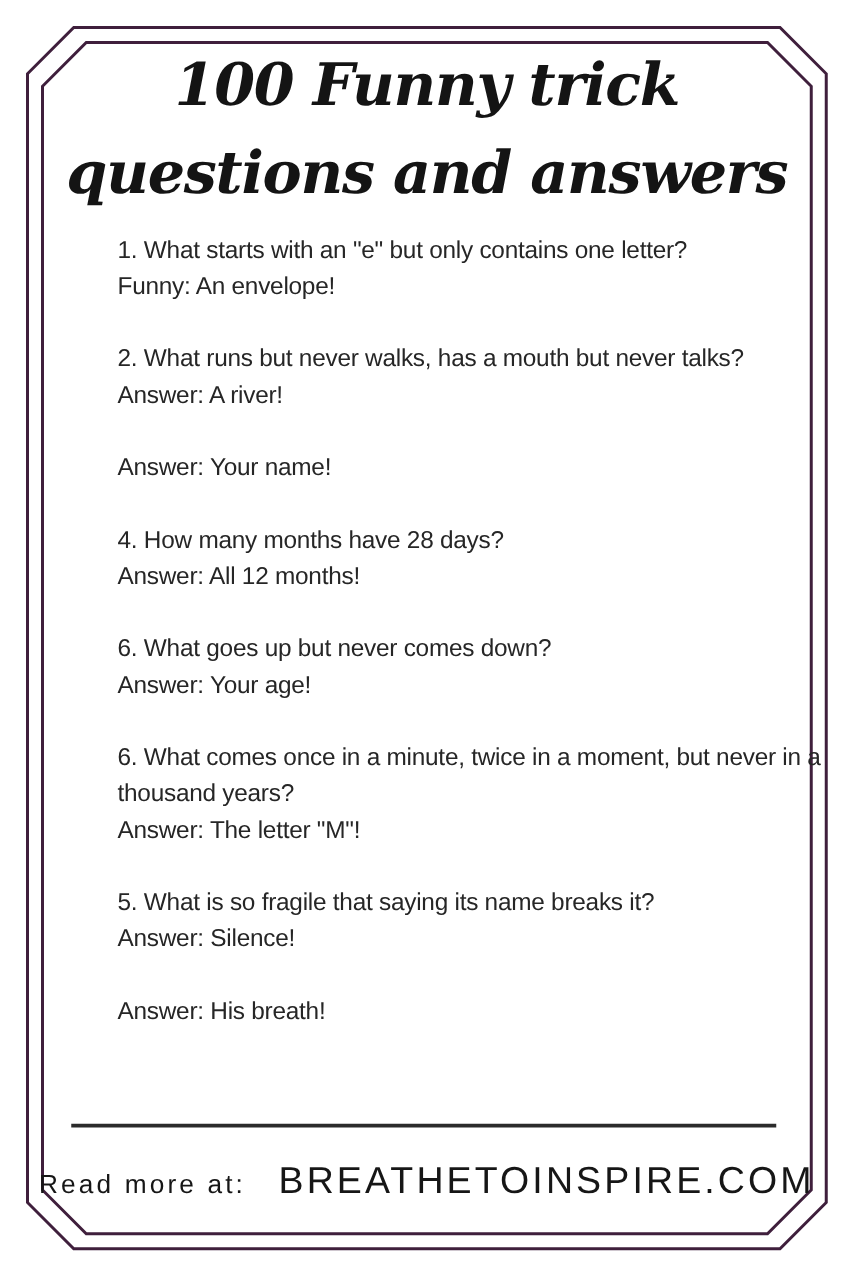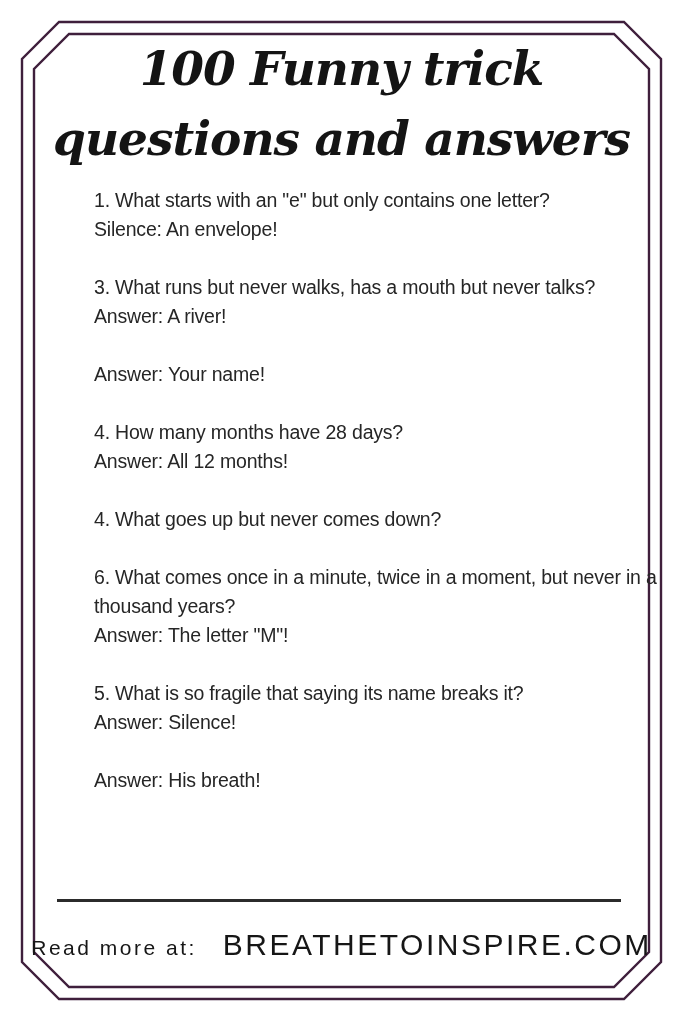--- a/index.html
+++ b/index.html
@@ -101,39 +101,40 @@
 
   <div class="title">
     <div>100 Funny trick</div>
     <div>questions and answers</div>
   </div>
 
   <div class="qa-list">
 
       <div class="qa-item">
         <p>1. What starts with an "e" but only contains one letter?</p>
-        <p>Silence: An envelope!</p>
+        <p>Funny: An envelope!</p>
       </div>
 
       <div class="qa-item">
-        <p>3. What runs but never walks, has a mouth but never talks?</p>
+        <p>2. What runs but never walks, has a mouth but never talks?</p>
         <p>Answer: A river!</p>
       </div>
 
       <div class="qa-item">
         <p>Answer: Your name!</p>
       </div>
 
       <div class="qa-item">
         <p>4. How many months have 28 days?</p>
         <p>Answer: All 12 months!</p>
       </div>
 
       <div class="qa-item">
-        <p>4. What goes up but never comes down?</p>
+        <p>6. What goes up but never comes down?</p>
+        <p>Answer: Your age!</p>
       </div>
 
       <div class="qa-item">
         <p>6. What comes once in a minute, twice in a moment, but never in a thousand years?</p>
         <p>Answer: The letter "M"!</p>
       </div>
 
       <div class="qa-item">
         <p>5. What is so fragile that saying its name breaks it?</p>
         <p>Answer: Silence!</p>

